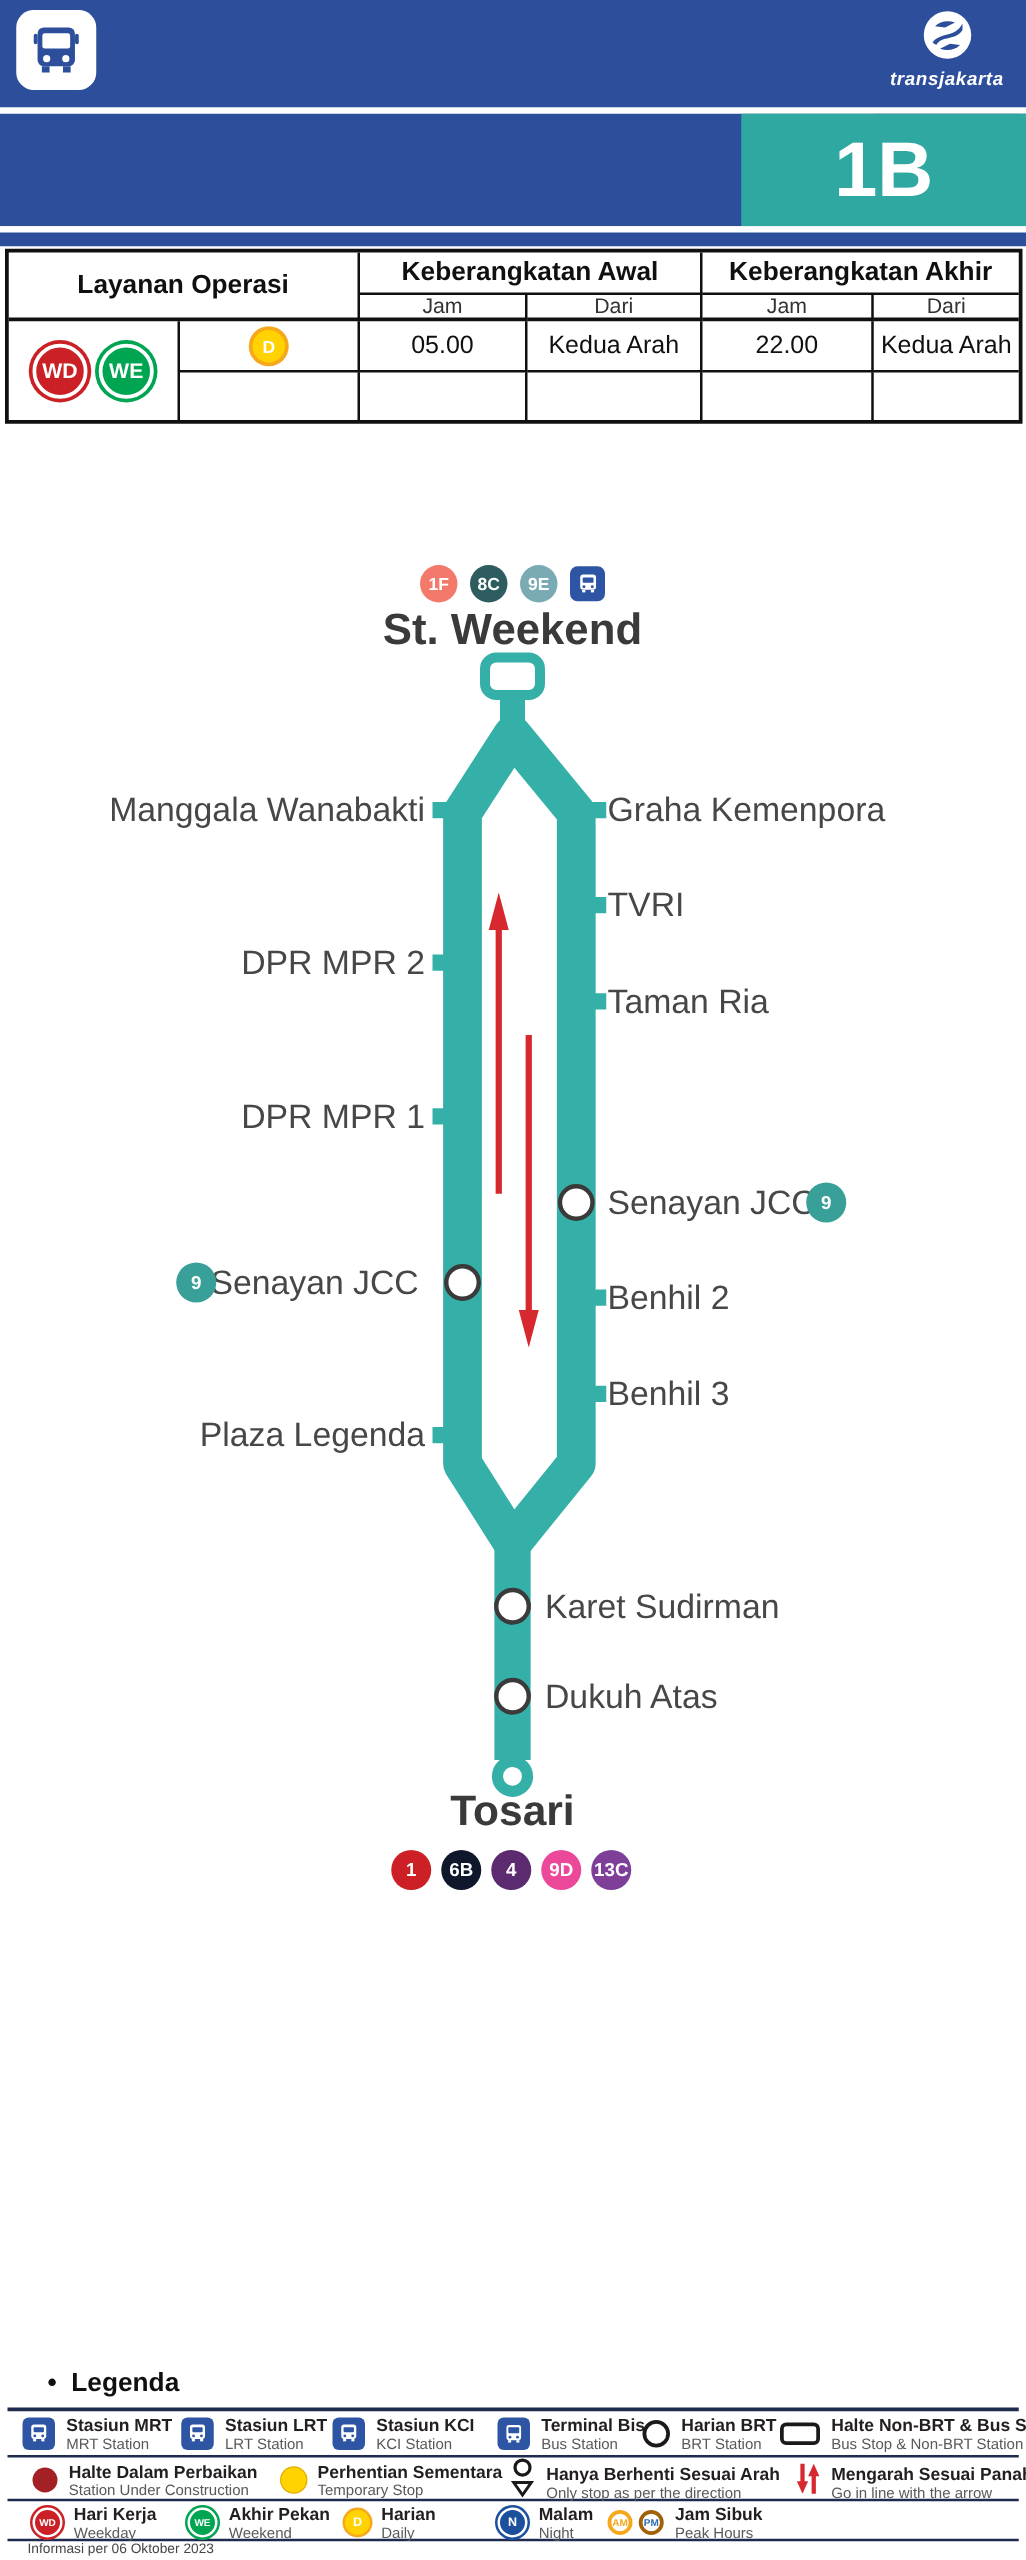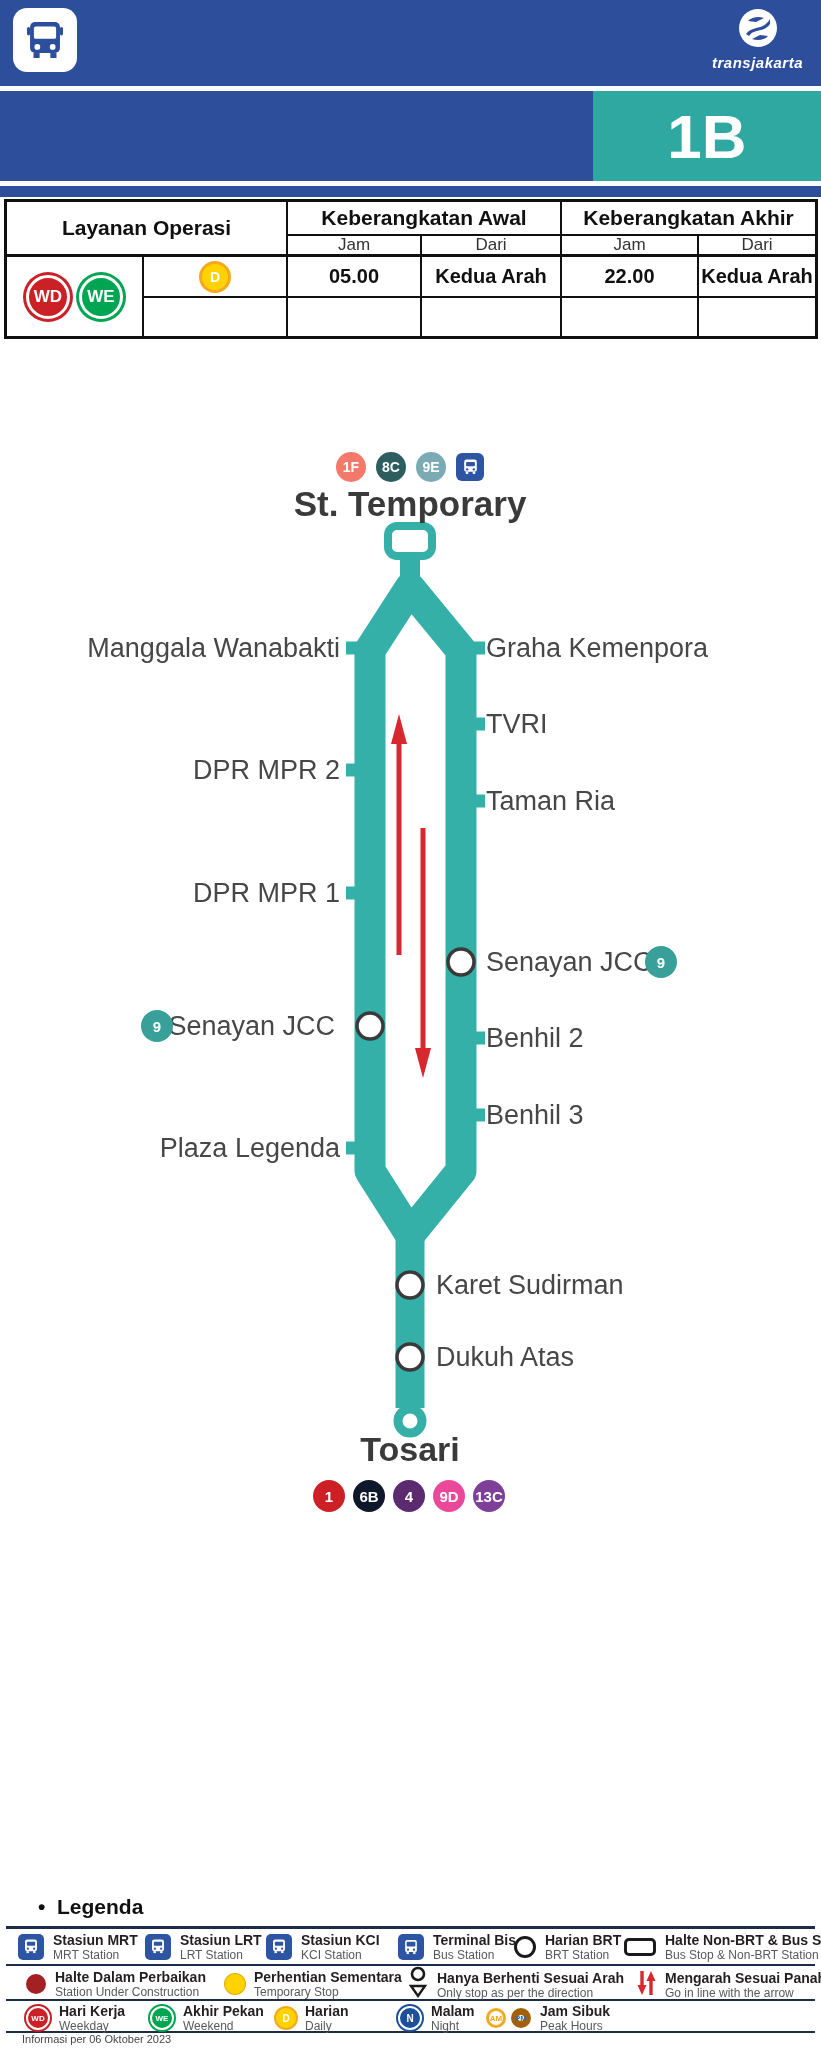--- a/index.html
+++ b/index.html
@@ -25,21 +25,21 @@
     grid-template-rows:34px 21px 41px 1fr;
     border:3px solid #101010;background:#fff;box-sizing:border-box;}
   .cell{display:flex;align-items:center;justify-content:center;border-right:2px solid #101010;border-bottom:2px solid #101010;}
   .cell.noR{border-right:none;}
   .cell.noB{border-bottom:none;}
   .cell.thickB{border-bottom:3px solid #101010;}
   .c-service{grid-column:1/3;grid-row:1/3;font-weight:bold;font-size:21px;color:#101010;}
   .c-awal{grid-column:3/5;grid-row:1;font-weight:bold;font-size:21px;color:#101010;}
   .c-akhir{grid-column:5/7;grid-row:1;font-weight:bold;font-size:21px;color:#101010;}
   .c-sub{font-size:17px;color:#333;}
-  .c-data{font-weight:bold;font-size:20px;color:#101010;}
+  .c-data{font-weight:normal;font-size:20px;color:#101010;}
   .c-icons{grid-column:1;grid-row:3/5;gap:9px;}
   .ring-badge{display:flex;align-items:center;justify-content:center;border-radius:50%;color:#fff;font-weight:bold;}
   .wd-big{width:38px;height:38px;background:#cb2026;border:3px solid #fff;box-shadow:0 0 0 3px #cb2026;font-size:17px;}
   .we-big{width:38px;height:38px;background:#00a551;border:3px solid #fff;box-shadow:0 0 0 3px #00a551;font-size:17px;}
   .d-big{width:26px;height:26px;background:#ffd200;box-shadow:0 0 0 3px #f5a81c;font-size:14px;}
 
   
   .route-svg{position:absolute;left:0;top:0;}
   .badge-row{position:absolute;display:flex;align-items:center;gap:10px;}
   .cbadge{display:flex;align-items:center;justify-content:center;border-radius:50%;color:#fff;font-weight:bold;}
@@ -63,21 +63,21 @@
   .lsq{width:26px;height:26px;border-radius:5px;background:#2d55a4;display:flex;align-items:center;justify-content:center;flex:none;}
   .lcircle-open{width:16px;height:16px;border-radius:50%;border:3px solid #1a1a1a;background:#fff;flex:none;}
   .lrect-open{width:26px;height:12px;border-radius:5px;border:3px solid #1a1a1a;background:#fff;flex:none;}
   .lcircle-fill{width:20px;height:20px;border-radius:50%;flex:none;}
   .sm-badge{flex:none;display:flex;align-items:center;justify-content:center;border-radius:50%;font-weight:bold;}
   .wd-sm{width:20px;height:20px;background:#cb2026;border:2px solid #fff;box-shadow:0 0 0 2px #cb2026;color:#fff;font-size:8px;}
   .we-sm{width:20px;height:20px;background:#00a551;border:2px solid #fff;box-shadow:0 0 0 2px #00a551;color:#fff;font-size:8px;}
   .d-sm{width:20px;height:20px;background:#ffd200;box-shadow:0 0 0 2px #f5a81c;color:#fff;font-size:10px;}
   .n-sm{width:20px;height:20px;background:#1c4f9c;border:2px solid #fff;box-shadow:0 0 0 2px #1c4f9c;color:#fff;font-size:10px;}
   .am-sm{width:20px;height:20px;background:#fff;border:3px solid #f5a81c;color:#f5a81c;font-size:8px;box-sizing:border-box;}
-  .pm-sm{width:20px;height:20px;background:#fff;border:7px solid #a16207;color:#2e6db4;font-size:8px;box-sizing:border-box;}
+  .pm-sm{width:20px;height:20px;background:#fff;border:3px solid #a16207;color:#2e6db4;font-size:8px;box-sizing:border-box;}
   .footer-note{position:absolute;left:22px;top:2033px;font-size:11px;color:#454545;}
 </style>
 </head>
 <body>
 
 <div id="page">
 
   <div class="topbar">
     <div class="busicon-wrap">
       <svg width="46" height="46" viewBox="0 0 24 24">
@@ -174,21 +174,21 @@
       <svg width="19" height="19" viewBox="0 0 24 24">
           <rect x="4" y="2" width="16" height="15.5" rx="3" fill="#fff"></rect>
           <rect x="6.5" y="5" width="11" height="5.4" rx="1" fill="#2d55a4"></rect>
           <circle cx="7.8" cy="14.3" r="1.5" fill="#2d55a4"></circle>
           <circle cx="16.2" cy="14.3" r="1.5" fill="#2d55a4"></circle>
           <rect x="6" y="17.5" width="3.2" height="2.6" fill="#fff"></rect>
           <rect x="14.8" y="17.5" width="3.2" height="2.6" fill="#fff"></rect>
         </svg>
     </span>
   </div>
-  <div class="terminus" style="left:260px;top:484px;width:300px;font-size:35px;">St. Temporary</div>
+  <div class="terminus" style="left:260px;top:484px;width:300px;font-size:35px;">St. Weekend</div>
 
   <div class="stop-label sl-left" style="top:632px;">Manggala Wanabakti</div>
   <div class="stop-label sl-left" style="top:754px;">DPR MPR 2</div>
   <div class="stop-label sl-left" style="top:877px;">DPR MPR 1</div>
   <div class="stop-label sl-left" style="top:1010px;width:335px;">Senayan JCC</div>
   <div class="nine-badge" style="left:141px;top:1010px;">9</div>
   <div class="stop-label sl-left" style="top:1132px;">Plaza Legenda</div>
 
   <div class="stop-label sl-right" style="top:632px;">Graha Kemenpora</div>
   <div class="stop-label sl-right" style="top:708px;">TVRI</div>

